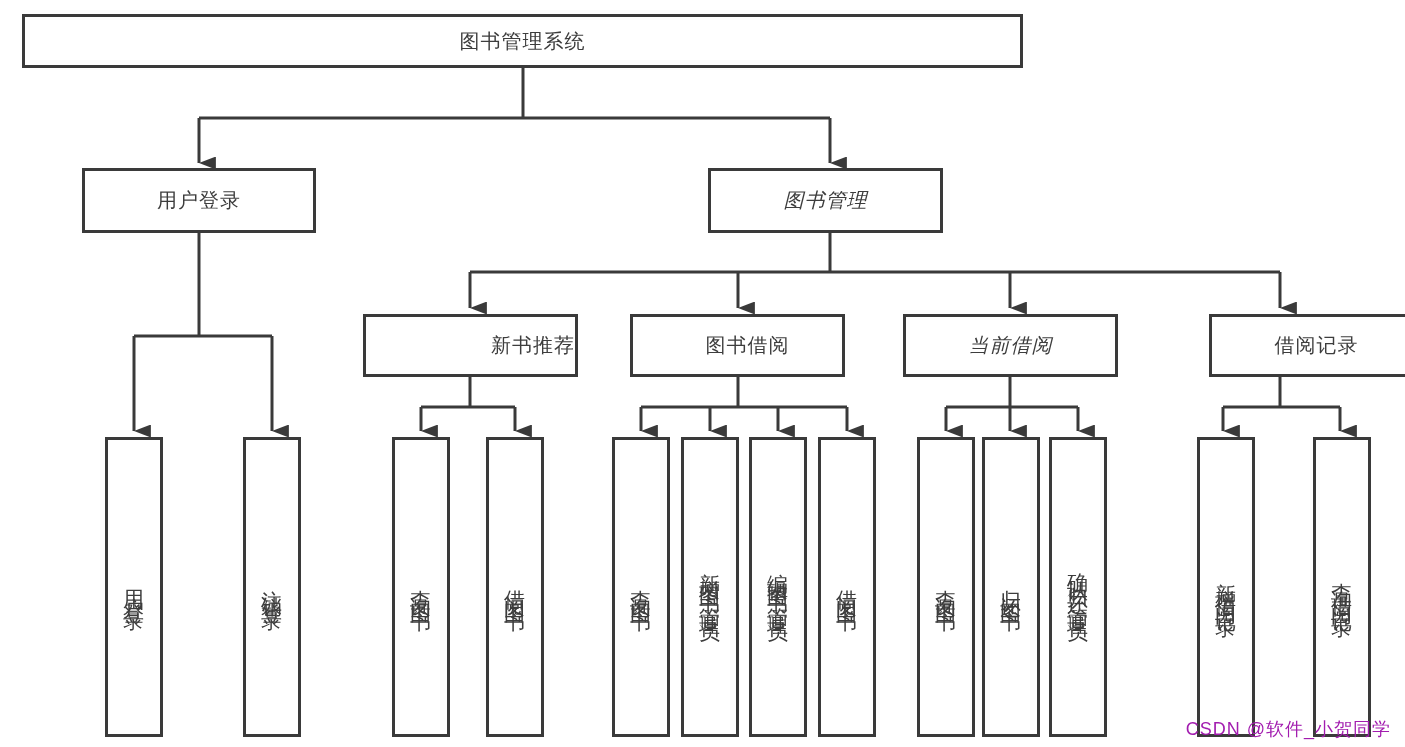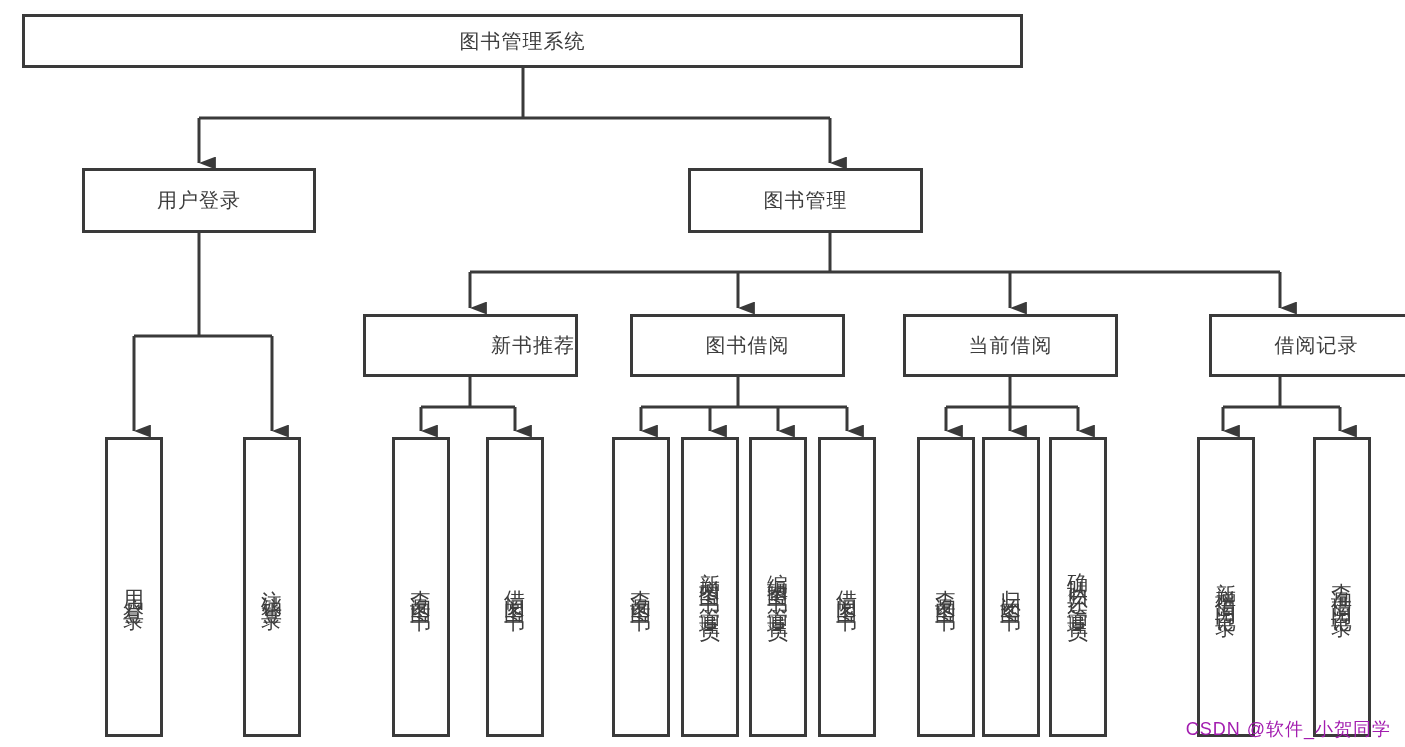--- a/index.html
+++ b/index.html
@@ -105,31 +105,31 @@
     <path class="conn" d="M1340,407 V431" marker-end="url(#arrow)"></path>
   </svg>
 
   <div class="box hbox" style="left:22px; top:14px; width:1001px; height:54px;">
     <span>图书管理系统</span>
   </div>
 
   <div class="box hbox" style="left:82px; top:168px; width:234px; height:65px;">
     <span>用户登录</span>
   </div>
-  <div class="box hbox" style="left:688px; top:168px; width:235px; height:65px;">
+  <div class="box hbox" style="left:708px; top:168px; width:235px; height:65px;font-style:italic;">
     <span>图书管理</span>
   </div>
 
   <div class="box hbox" style="left:363px; top:314px; width:215px; height:63px;justify-content:flex-end;">
     <span>新书推荐</span>
   </div>
   <div class="box hbox" style="left:630px; top:314px; width:215px; height:63px;padding-left:20px;">
     <span>图书借阅</span>
   </div>
-  <div class="box hbox" style="left:903px; top:314px; width:215px; height:63px;">
+  <div class="box hbox" style="left:903px; top:314px; width:215px; height:63px;font-style:italic;">
     <span>当前借阅</span>
   </div>
   <div class="box hbox" style="left:1173px; top:314px; width:215px; height:63px;margin-left:36px;">
     <span>借阅记录</span>
   </div>
 
   <div class="box vbox" style="left:105px; top:437px; width:58px; height:300px;">
     <span>用户登录</span>
   </div>
   <div class="box vbox" style="left:243px; top:437px; width:58px; height:300px;">

